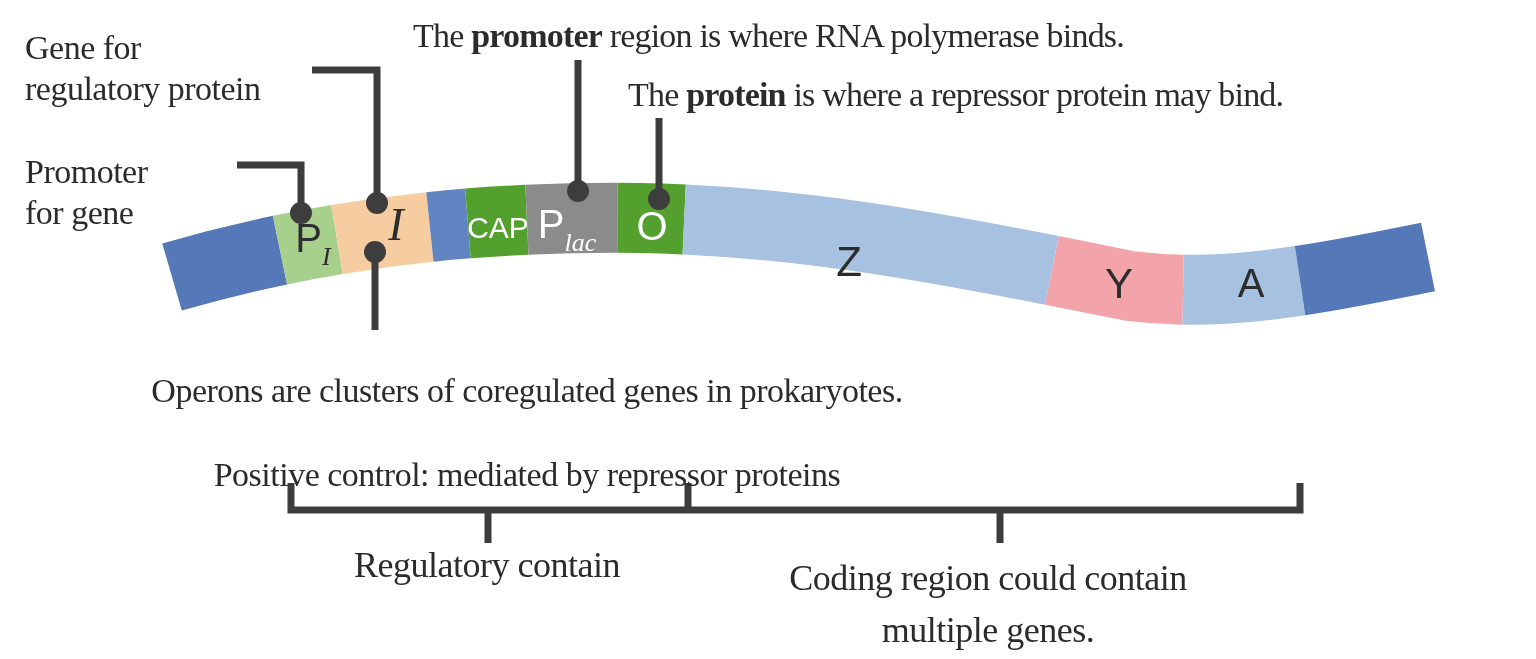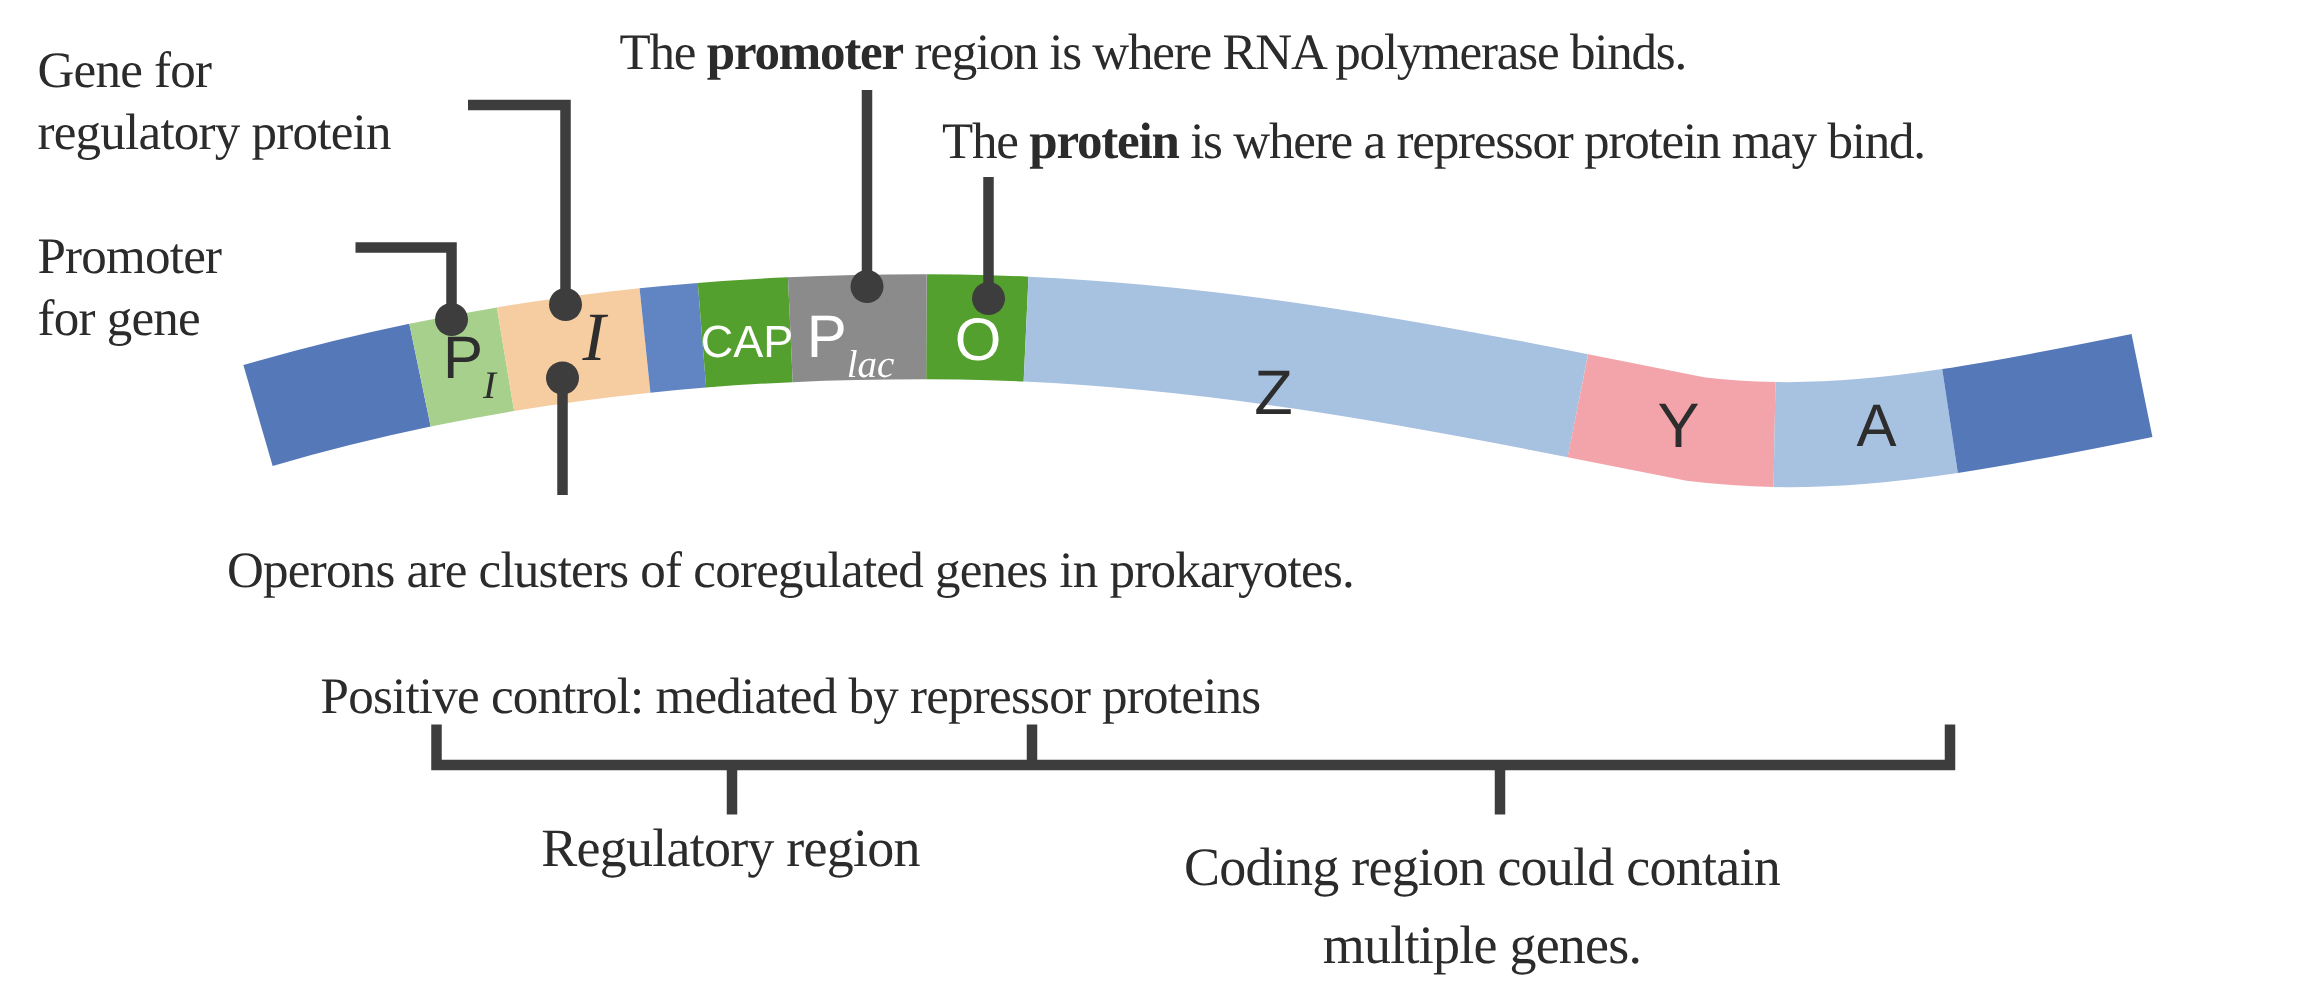--- a/index.html
+++ b/index.html
@@ -64,23 +64,23 @@
   <div class="txt label" style="left:25px;top:27px;">Gene for
 regulatory protein</div>
 
   <div class="txt label" style="left:25px;top:151px;">Promoter
 for gene</div>
 
   <div class="txt sentence" style="left:413px;top:17px;text-align:center;"><span>The </span><b>promoter</b><span> region is where RNA polymerase binds.</span></div>
 
   <div class="txt sentence" style="left:628px;top:76px;"><span>The </span><b>protein</b><span> is where a repressor protein may bind.</span></div>
 
-  <div class="txt notes" style="top:318px;">
+  <div class="txt notes" style="top:328px;">
     <div>Operons are clusters of coregulated genes in prokaryotes.</div>
     <div>Positive control: mediated by repressor proteins</div>
   </div>
 
-  <div class="txt region-label" style="left:237px;top:544px;width:500px;">Regulatory region</div>
+  <div class="txt region-label" style="left:237px;top:544px;width:500px;">Regulatory contain</div>
 
   <div class="txt region-label" style="left:738px;top:552px;width:500px;line-height:52px;">Coding region could contain
 multiple genes.</div>
 
 </div>
 
 </body></html>

